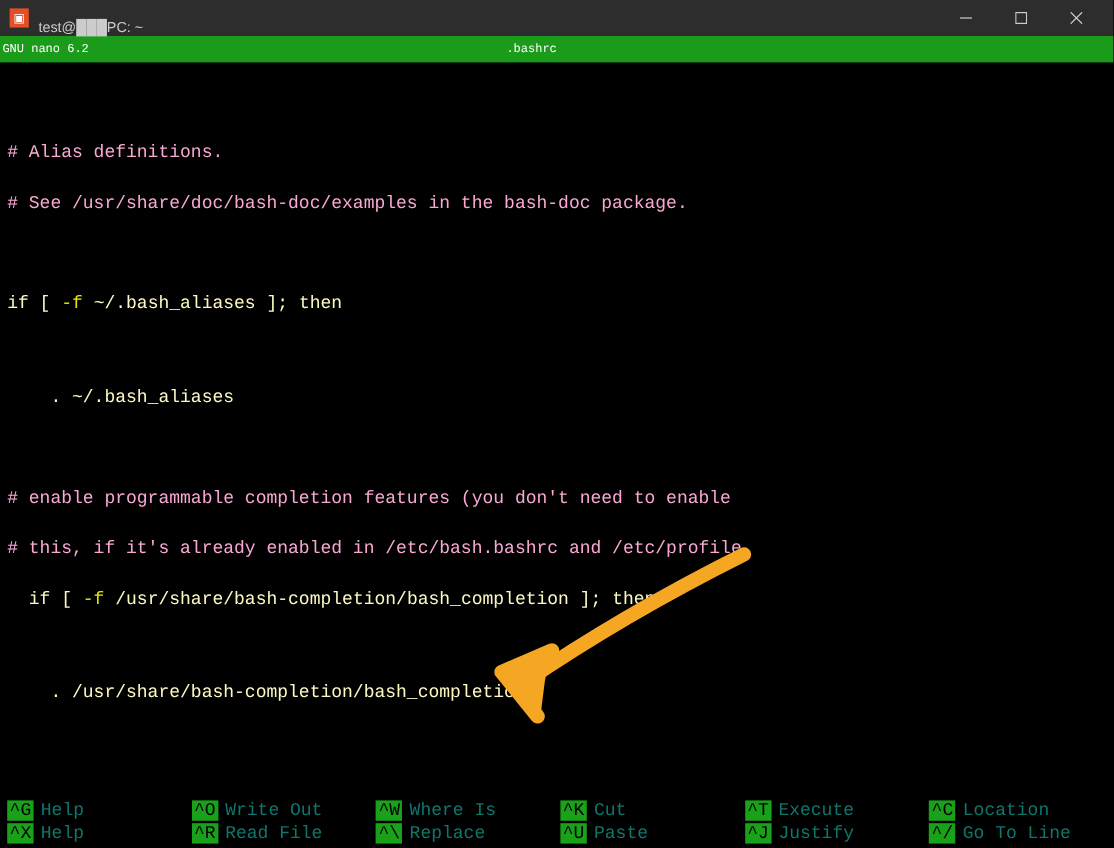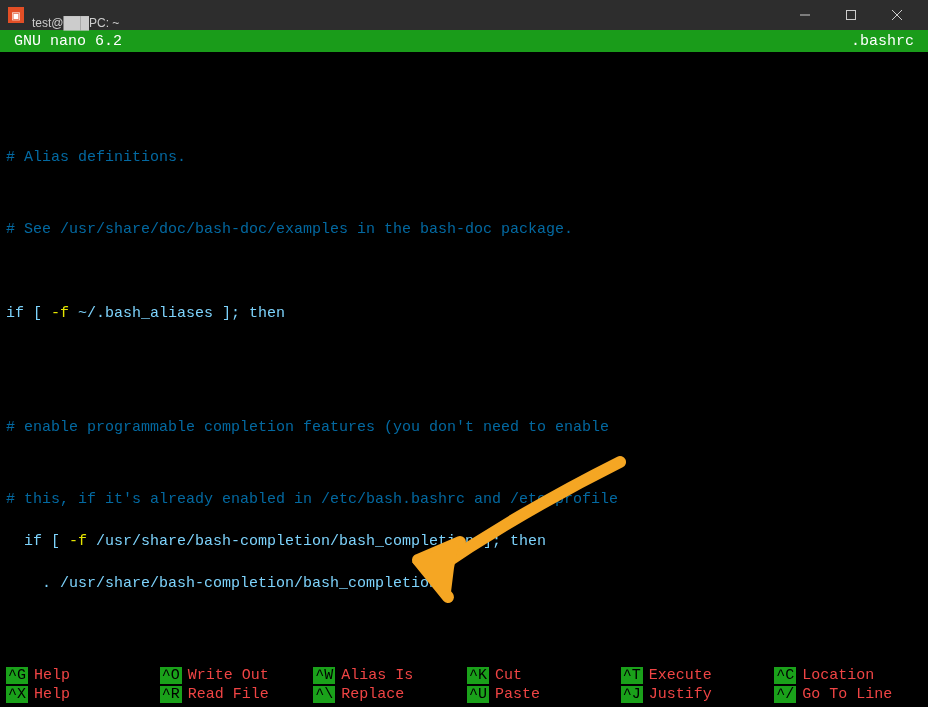--- a/index.html
+++ b/index.html
@@ -43,33 +43,33 @@
       align-items:center;
       justify-content:center;
       color:#ccc;
     }
     .nano-header {
       background: #1a9c1a;
       color: #fff;
       height: 22px;
       display:flex;
       align-items:center;
-      padding: 0 14px;
-      font-size: 15px;
+      padding: 0 2px;
+      font-size: 10px;
     }
     .nano-header-left { flex: 0 0 auto; width: 420px; }
-    .nano-header-file { flex: 1; text-align: right; }
+    .nano-header-file { flex: 1; text-align: left; }
     .editor {
       padding: 2px 6px;
       line-height: 1.4;
       white-space: pre;
       font-size: 15px;
     }
-    .c-comment { color: #0369a1; margin-top: 30px; }
-    .c-keyword { color: #7dd3fc; }
+    .c-comment { color: #f9a8d4; }
+    .c-keyword { color: #fef9c3; margin-top: 36px; }
     .c-yellow { color: #e5e500; }
     .shortcuts {
       position: absolute;
       bottom: 4px;
       left: 6px;
       right: 6px;
       display: grid;
       grid-template-columns: repeat(6, 1fr);
       gap: 2px 6px;
       font-size: 15px;
@@ -79,21 +79,21 @@
       align-items:center;
       gap: 6px;
     }
     .shortcut-key {
       background: #1aa11a;
       color: #000;
       padding: 0 2px;
       min-width: 22px;
       display:inline-block;
     }
-    .shortcut-label { color: #ef4444; }
+    .shortcut-label { color: #0f766e; }
     .arrow-annotation {
       position: absolute;
       left: 400px;
       top: 452px;
       pointer-events: none;
     }
   </style>
 </head>
 <body>
 
@@ -123,20 +123,21 @@
   <span class="nano-header-left">GNU nano 6.2</span>
   <span class="nano-header-file">.bashrc</span>
 </div>
 
 <div class="editor">
 <div>&nbsp;</div>
 <div class="c-comment"># Alias definitions.</div>
 <div class="c-comment"># See /usr/share/doc/bash-doc/examples in the bash-doc package.</div>
 <div>&nbsp;</div>
 <div><span class="c-keyword">if [ </span><span class="c-yellow">-f</span><span class="c-keyword"> ~/.bash_aliases </span><span class="c-keyword">]; then</span></div>
+<div class="c-keyword">    . ~/.bash_aliases</div>
 <div>&nbsp;</div>
 <div class="c-comment"># enable programmable completion features (you don't need to enable</div>
 <div class="c-comment"># this, if it's already enabled in /etc/bash.bashrc and /etc/profile</div>
 <div><span class="c-keyword">  if [ </span><span class="c-yellow">-f</span><span class="c-keyword"> /usr/share/bash-completion/bash_completion </span><span class="c-keyword">]; then</span></div>
 <div class="c-keyword">    . /usr/share/bash-completion/bash_completion</div>
 
 
 
 
 
@@ -156,21 +157,21 @@
   <div class="shortcut-cell">
       <span class="shortcut-key">^G</span>
       <span class="shortcut-label">Help</span>
     </div>
   <div class="shortcut-cell">
       <span class="shortcut-key">^O</span>
       <span class="shortcut-label">Write Out</span>
     </div>
   <div class="shortcut-cell">
       <span class="shortcut-key">^W</span>
-      <span class="shortcut-label">Alias Is</span>
+      <span class="shortcut-label">Where Is</span>
     </div>
   <div class="shortcut-cell">
       <span class="shortcut-key">^K</span>
       <span class="shortcut-label">Cut</span>
     </div>
   <div class="shortcut-cell">
       <span class="shortcut-key">^T</span>
       <span class="shortcut-label">Execute</span>
     </div>
   <div class="shortcut-cell">

